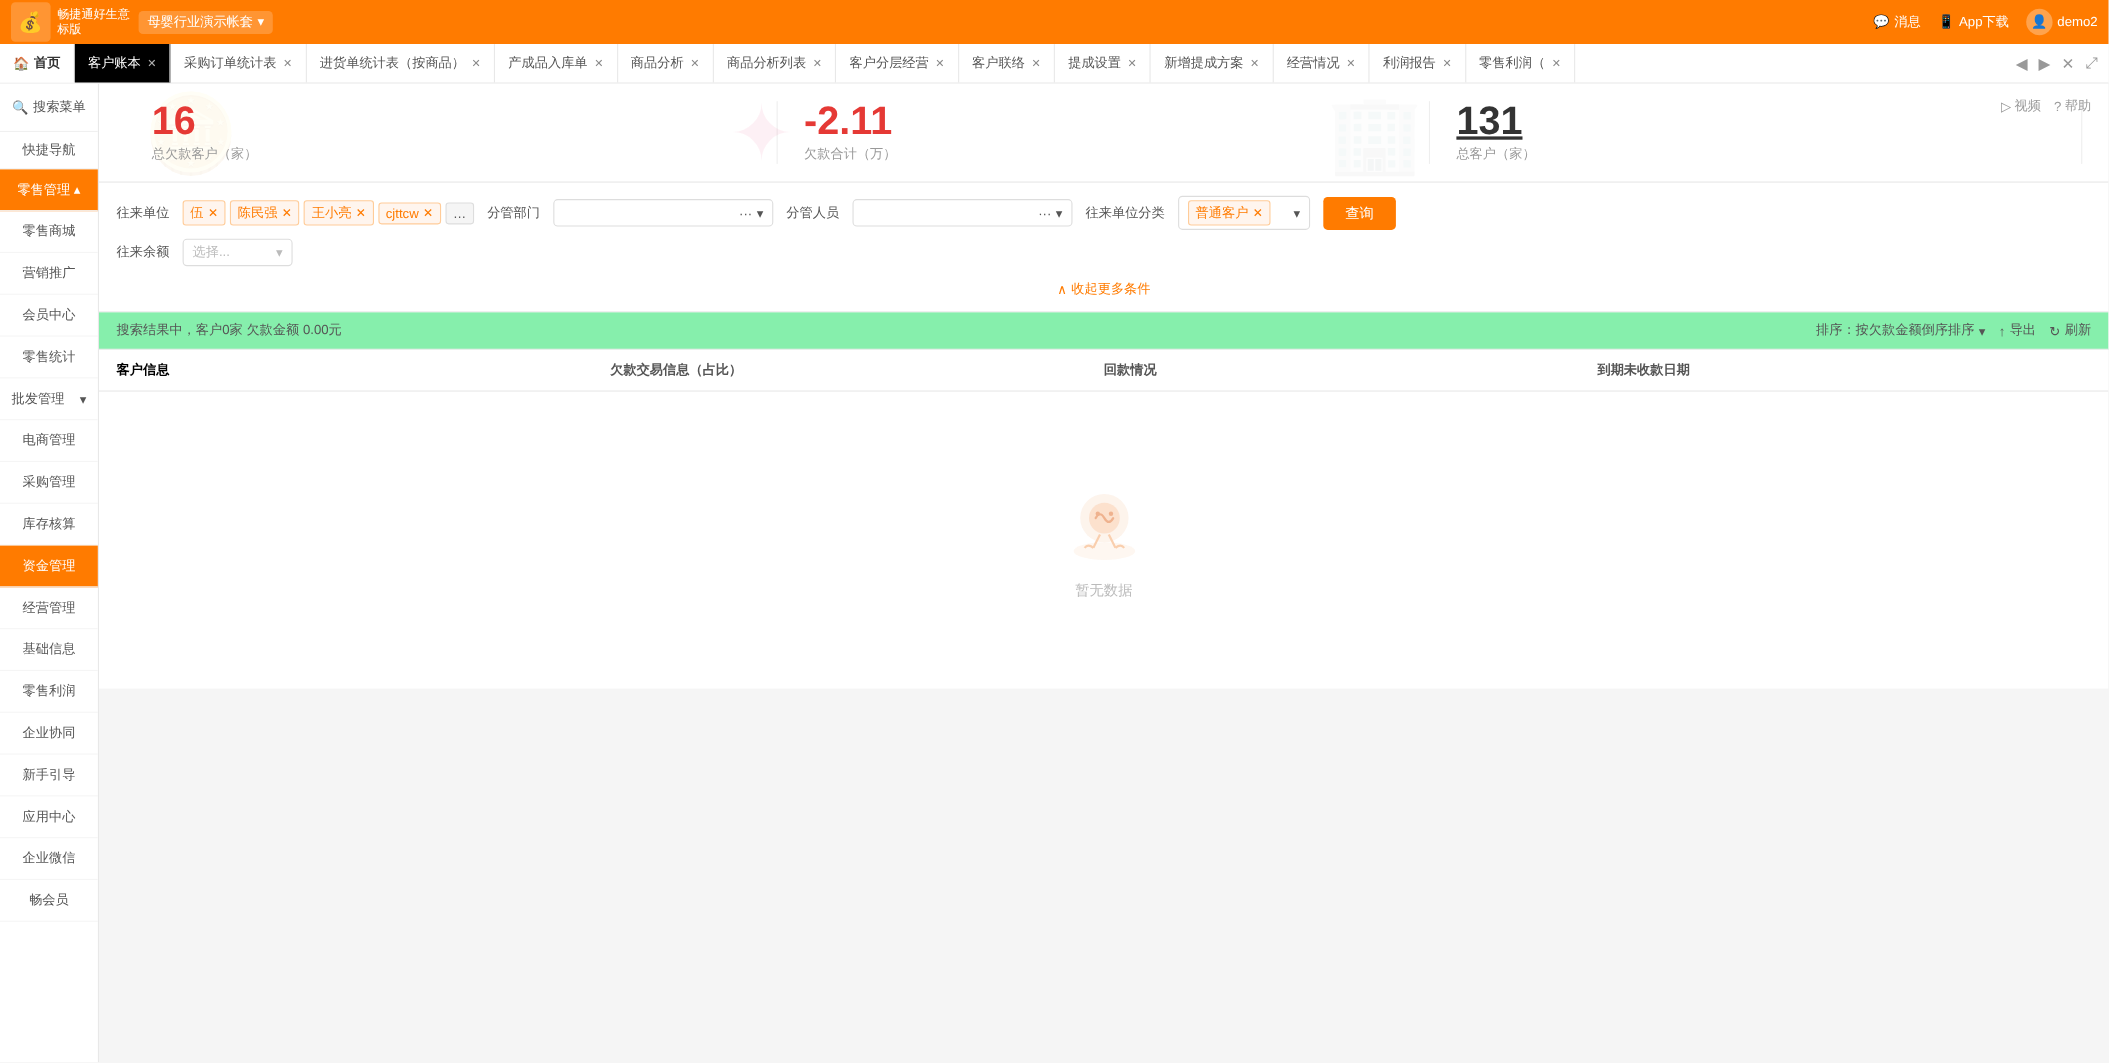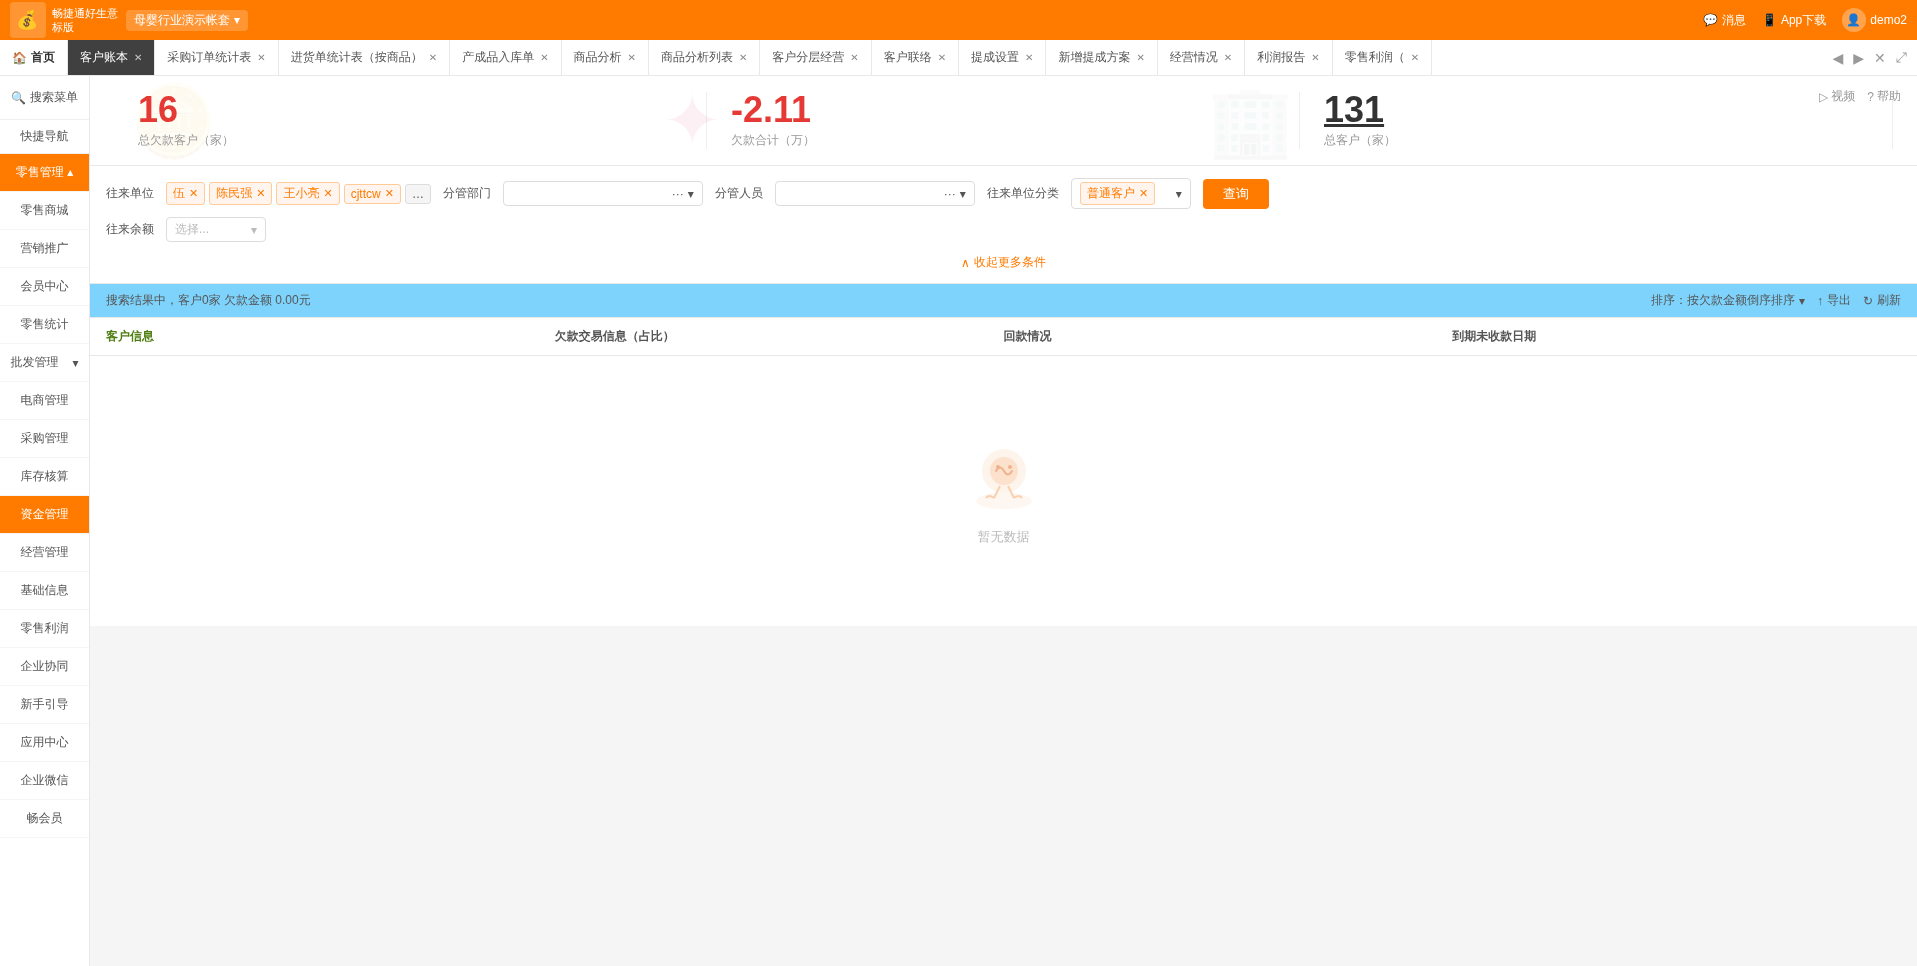--- a/index.html
+++ b/index.html
@@ -12,21 +12,21 @@
     .logo-icon { width: 36px; height: 36px; background: rgba(255,255,255,0.2); border-radius: 4px; display: flex; align-items: center; justify-content: center; font-size: 18px; }
     .logo-text { font-size: 11px; line-height: 1.3; color: #fff; }
     .account-selector { display: flex; align-items: center; background: rgba(255,255,255,0.2); border-radius: 4px; padding: 2px 8px; color: #fff; font-size: 12px; cursor: pointer; gap: 4px; min-width: 120px; }
     .top-bar-right { margin-left: auto; display: flex; align-items: center; gap: 16px; color: #fff; font-size: 12px; }
     .top-bar-btn { display: flex; align-items: center; gap: 4px; cursor: pointer; color: #fff; }
 
     
     .nav-tabs-bar { height: 36px; background: #fff; display: flex; align-items: center; border-bottom: 1px solid #e8e8e8; flex-shrink: 0; overflow: hidden; }
     .nav-tab { display: flex; align-items: center; padding: 0 12px; height: 36px; font-size: 12px; cursor: pointer; border-right: 1px solid #e8e8e8; white-space: nowrap; gap: 4px; color: #555; }
     .nav-tab.home { background: #fff; color: #333; font-weight: bold; }
-    .nav-tab.active { background: #404040; color: #fff; }
+    .nav-tab.active { background: #000000; color: #fff; }
     .nav-tab .close-x { font-size: 10px; opacity: 0.7; margin-left: 2px; }
     .nav-tab-arrows { display: flex; align-items: center; margin-left: auto; padding: 0 6px; gap: 2px; }
     .nav-tab-arrow { cursor: pointer; font-size: 14px; color: #999; padding: 2px 4px; }
 
     
     .main-body { display: flex; flex: 1; overflow: hidden; }
 
     
     .sidebar { width: 90px; background: #fff; border-right: 1px solid #e8e8e8; display: flex; flex-direction: column; flex-shrink: 0; overflow-y: auto; }
     .sidebar-search { padding: 8px 6px; border-bottom: 1px solid #f0f0f0; }
@@ -59,29 +59,29 @@
     .filter-tag { display: flex; align-items: center; background: #fff5ee; border: 1px solid #ffcc99; border-radius: 3px; padding: 2px 6px; font-size: 12px; color: #ff7b00; gap: 4px; }
     .filter-tag .tag-close { cursor: pointer; color: #ff7b00; font-size: 11px; }
     .filter-tag.more { background: #f5f5f5; border-color: #ddd; color: #555; }
     .filter-select { display: flex; align-items: center; border: 1px solid #ddd; border-radius: 4px; padding: 3px 8px; font-size: 12px; color: #555; cursor: pointer; gap: 4px; min-width: 120px; }
     .filter-select-wide { min-width: 200px; }
     .filter-input { display: flex; align-items: center; border: 1px solid #ddd; border-radius: 4px; padding: 3px 8px; font-size: 12px; color: #bbb; cursor: pointer; gap: 4px; min-width: 100px; }
     .collapse-btn { display: flex; align-items: center; gap: 4px; color: #ff7b00; font-size: 12px; cursor: pointer; margin: 0 auto; }
     .query-btn { background: #ff7b00; color: #fff; border: none; border-radius: 4px; padding: 6px 20px; font-size: 13px; cursor: pointer; white-space: nowrap; }
 
     
-    .results-bar { background: #7dd3fc; padding: 8px 16px; display: flex; align-items: center; justify-content: space-between; border-bottom: 1px solid #e8e8e8; font-size: 12px; color: #555; }
+    .results-bar { background: #86efac; padding: 8px 16px; display: flex; align-items: center; justify-content: space-between; border-bottom: 1px solid #e8e8e8; font-size: 12px; color: #555; }
     .results-actions { display: flex; align-items: flex-end; gap: 12px; }
     .action-link { display: flex; align-items: center; gap: 4px; cursor: pointer; color: #555; }
     .sort-selector { display: flex; align-items: center; gap: 4px; cursor: pointer; color: #555; }
 
     
     .table-wrapper { background: #fff; margin: 0; }
     .table-header { display: flex; padding: 10px 16px; border-bottom: 1px solid #e8e8e8; background: #fff; }
-    .col-customer { flex: 2; font-size: 12px; color: #4d7c0f; font-weight: bold; }
+    .col-customer { flex: 2; font-size: 12px; color: #000000; font-weight: bold; }
     .col-debt { flex: 2; font-size: 12px; color: #555; font-weight: bold; }
     .col-payment { flex: 2; font-size: 12px; color: #555; font-weight: bold; }
     .col-date { flex: 2; font-size: 12px; color: #555; font-weight: bold; }
 
     
     .empty-state { display: flex; flex-direction: column; align-items: center; justify-content: flex-end; padding: 80px 0; }
     .empty-icon { width: 80px; height: 80px; position: relative; }
     .empty-icon svg { opacity: 0.5; }
     .empty-text { font-size: 13px; color: #bbb; margin-top: 12px; }
 

